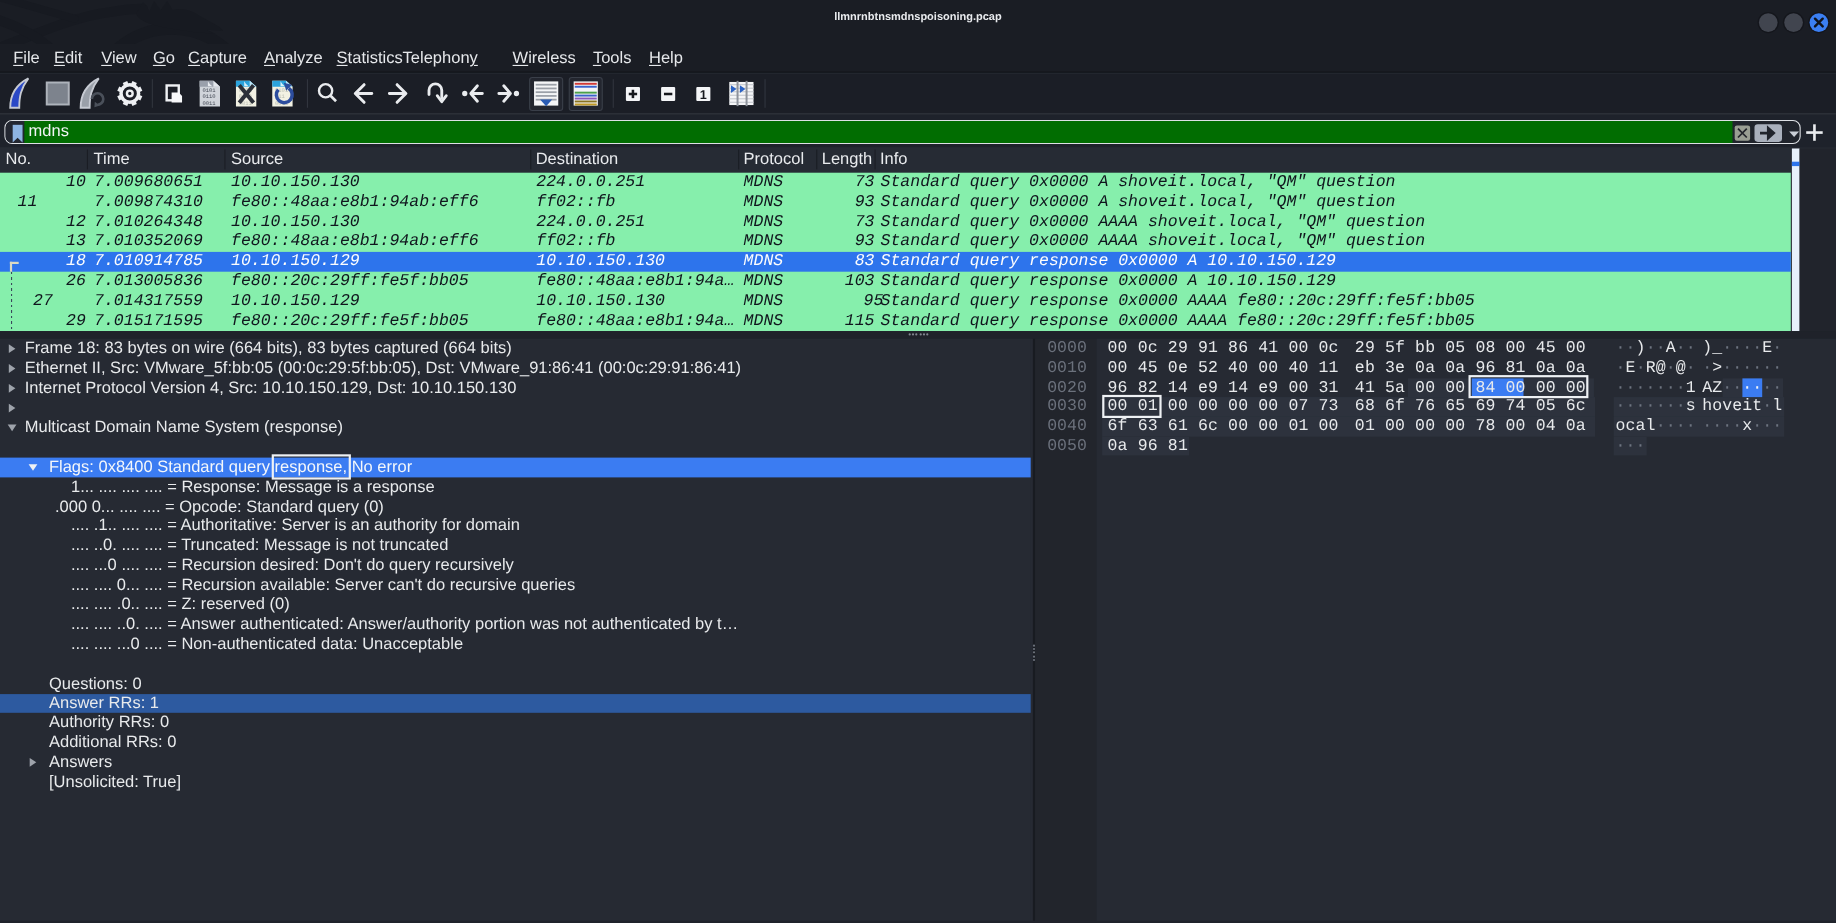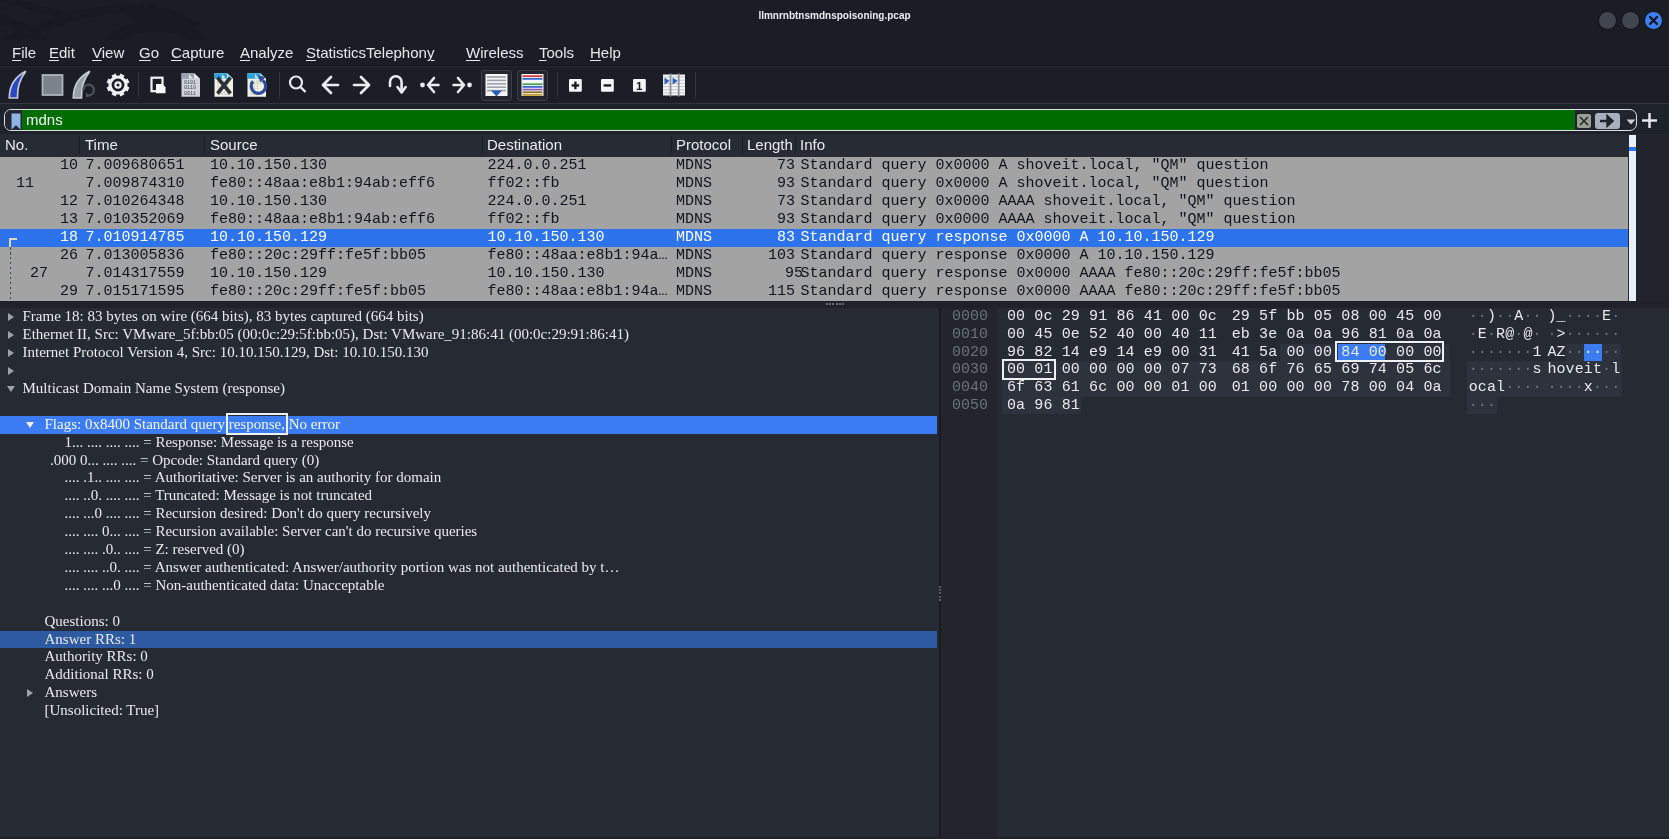--- a/index.html
+++ b/index.html
@@ -31,37 +31,37 @@
                border-top:1px solid #31353e; }
   #finput { position:absolute; left:4px; top:5px; width:1633px; height:22px; border:1px solid #dde0e4;
             border-radius:7px; background:#20242c; overflow:hidden; }
   #fgreen { position:absolute; left:17px; top:0; width:1553px; height:22px; background:#016d01; }
   #ftext { position:absolute; left:21px; top:1px; color:#f2f4f6; font-size:15px; }
 
   
   #plheader { position:absolute; left:0; top:134px; width:1628px; height:22.5px; background:#262b34; }
   .hcell { position:absolute; top:2px; color:#e9ebee; font-size:15px; font-weight:400; }
   .hsep { position:absolute; top:2px; width:1px; height:18px; background:#1a1d24; }
-  #plrows { position:absolute; left:0; top:156.5px; width:1628px; height:144px; background:#a3a3a3; }
+  #plrows { position:absolute; left:0; top:156.5px; width:1628px; height:144px; background:#86efac;font-style:italic; }
   .prow { position:absolute; left:0; width:1628px; height:18px; color:#10151d;
           font-family:"Liberation Mono", monospace; font-size:15px; line-height:18px; }
   .prow.sel { background:#2d74ec; color:#fcfdfe; }
   .pc { position:absolute; top:0; white-space:pre; }
   #pscroll { position:absolute; left:1629px; top:134.5px; width:7px; height:166px; background:#e7f0fb; }
   #pthumb { position:absolute; left:0; top:12.5px; width:7px; height:4px; background:#2d74ec; }
   #prfill { position:absolute; left:1636px; top:134.5px; width:33px; height:166px; background:#21242c; }
 
   
   #hsplit { position:absolute; left:0; top:300.5px; width:1669px; height:7.5px; background:#1f222a; }
   .dot { position:absolute; width:2px; height:2px; border-radius:50%; background:#81868f; }
 
   
   #details { position:absolute; left:0; top:308px; width:937px; height:531px; background:#262a33; }
   .dline { position:absolute; left:0; width:937px; height:17.9px; color:#e8eaec; white-space:pre;
-           font-family:Liberation Serif, serif; font-size:15px; line-height:17.9px;padding-left:21px; }
+           font-family:Liberation Sans, sans-serif; font-size:15px; line-height:17.9px;padding-left:21px; }
   .arr { position:absolute; width:0; height:0; }
   .arr.r { border-left:6px solid #9ea3ab; border-top:4.5px solid transparent; border-bottom:4.5px solid transparent; }
   .arr.d { border-top:6px solid #9ea3ab; border-left:4.5px solid transparent; border-right:4.5px solid transparent; }
   .arr.dw { border-top:6px solid #eef1f4; border-left:4.5px solid transparent; border-right:4.5px solid transparent; }
   #vsplit { position:absolute; left:938.5px; top:308px; width:2px; height:531px; background:#181b21; }
 
   
   #hexgutter { position:absolute; left:941px; top:308px; width:55.5px; height:531px; background:#22252c; }
   #hexmain  { position:absolute; left:996.5px; top:308px; width:672.5px; height:531px; background:#262a33; }
   .hline { position:absolute; height:17.7px; line-height:17.7px; white-space:pre;

